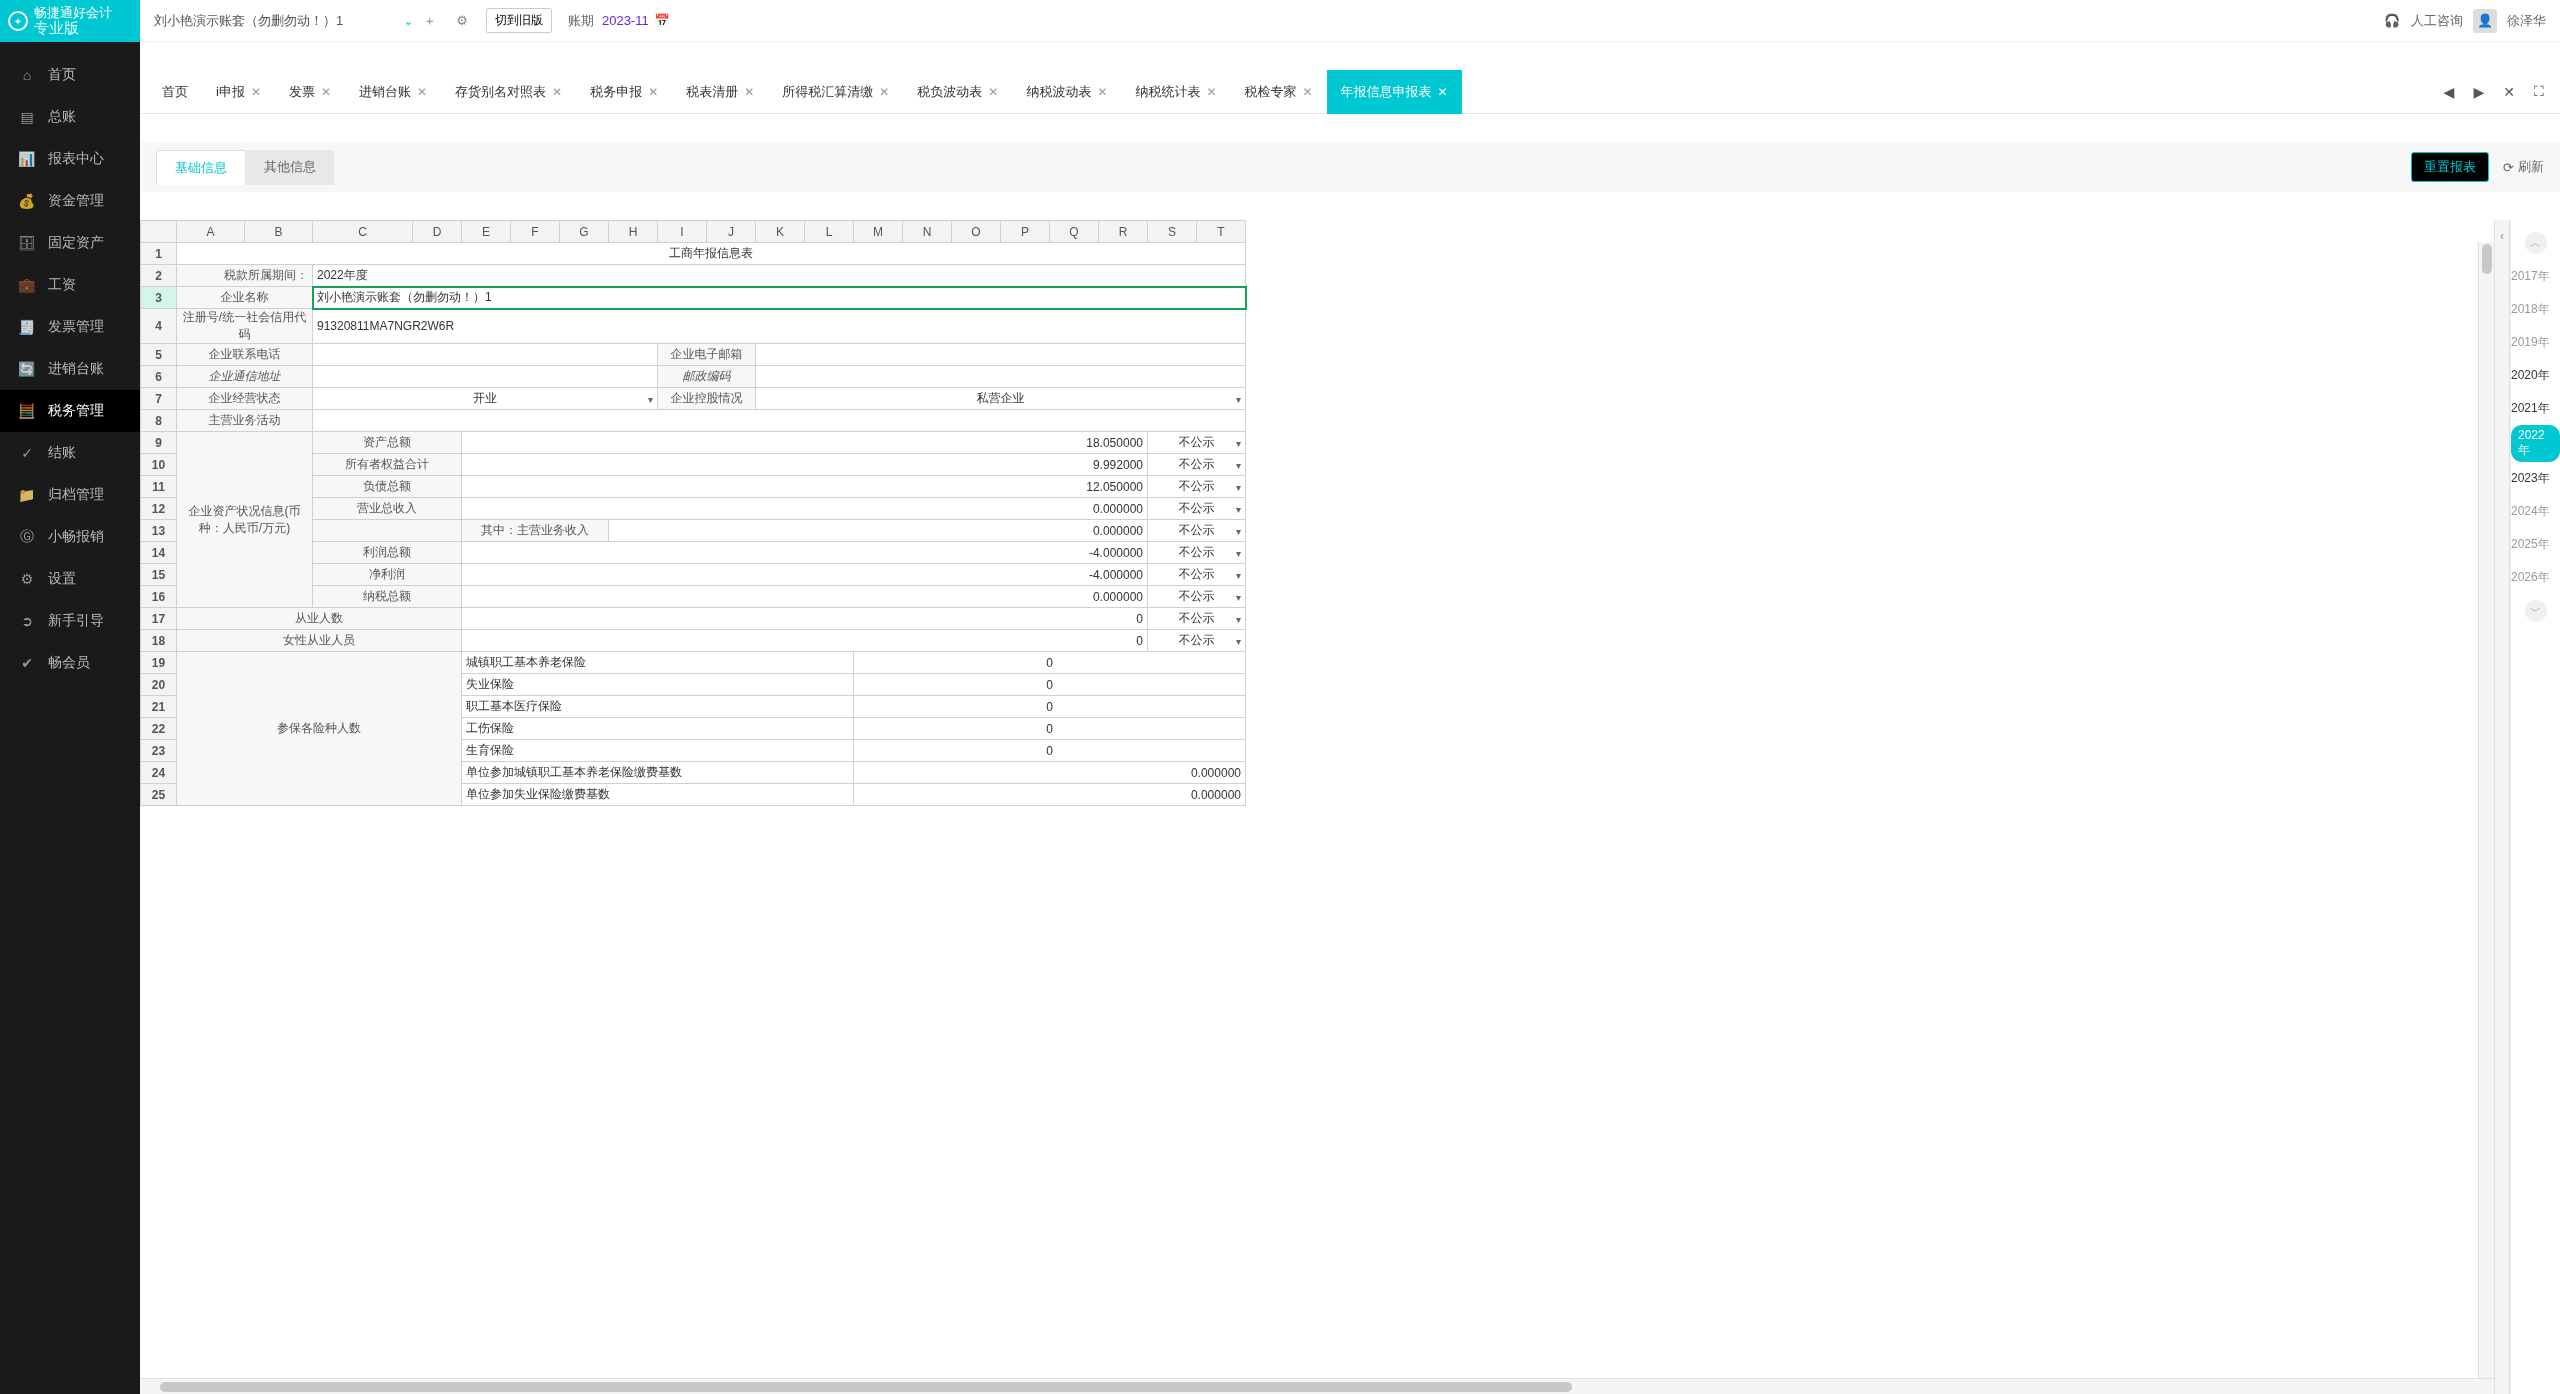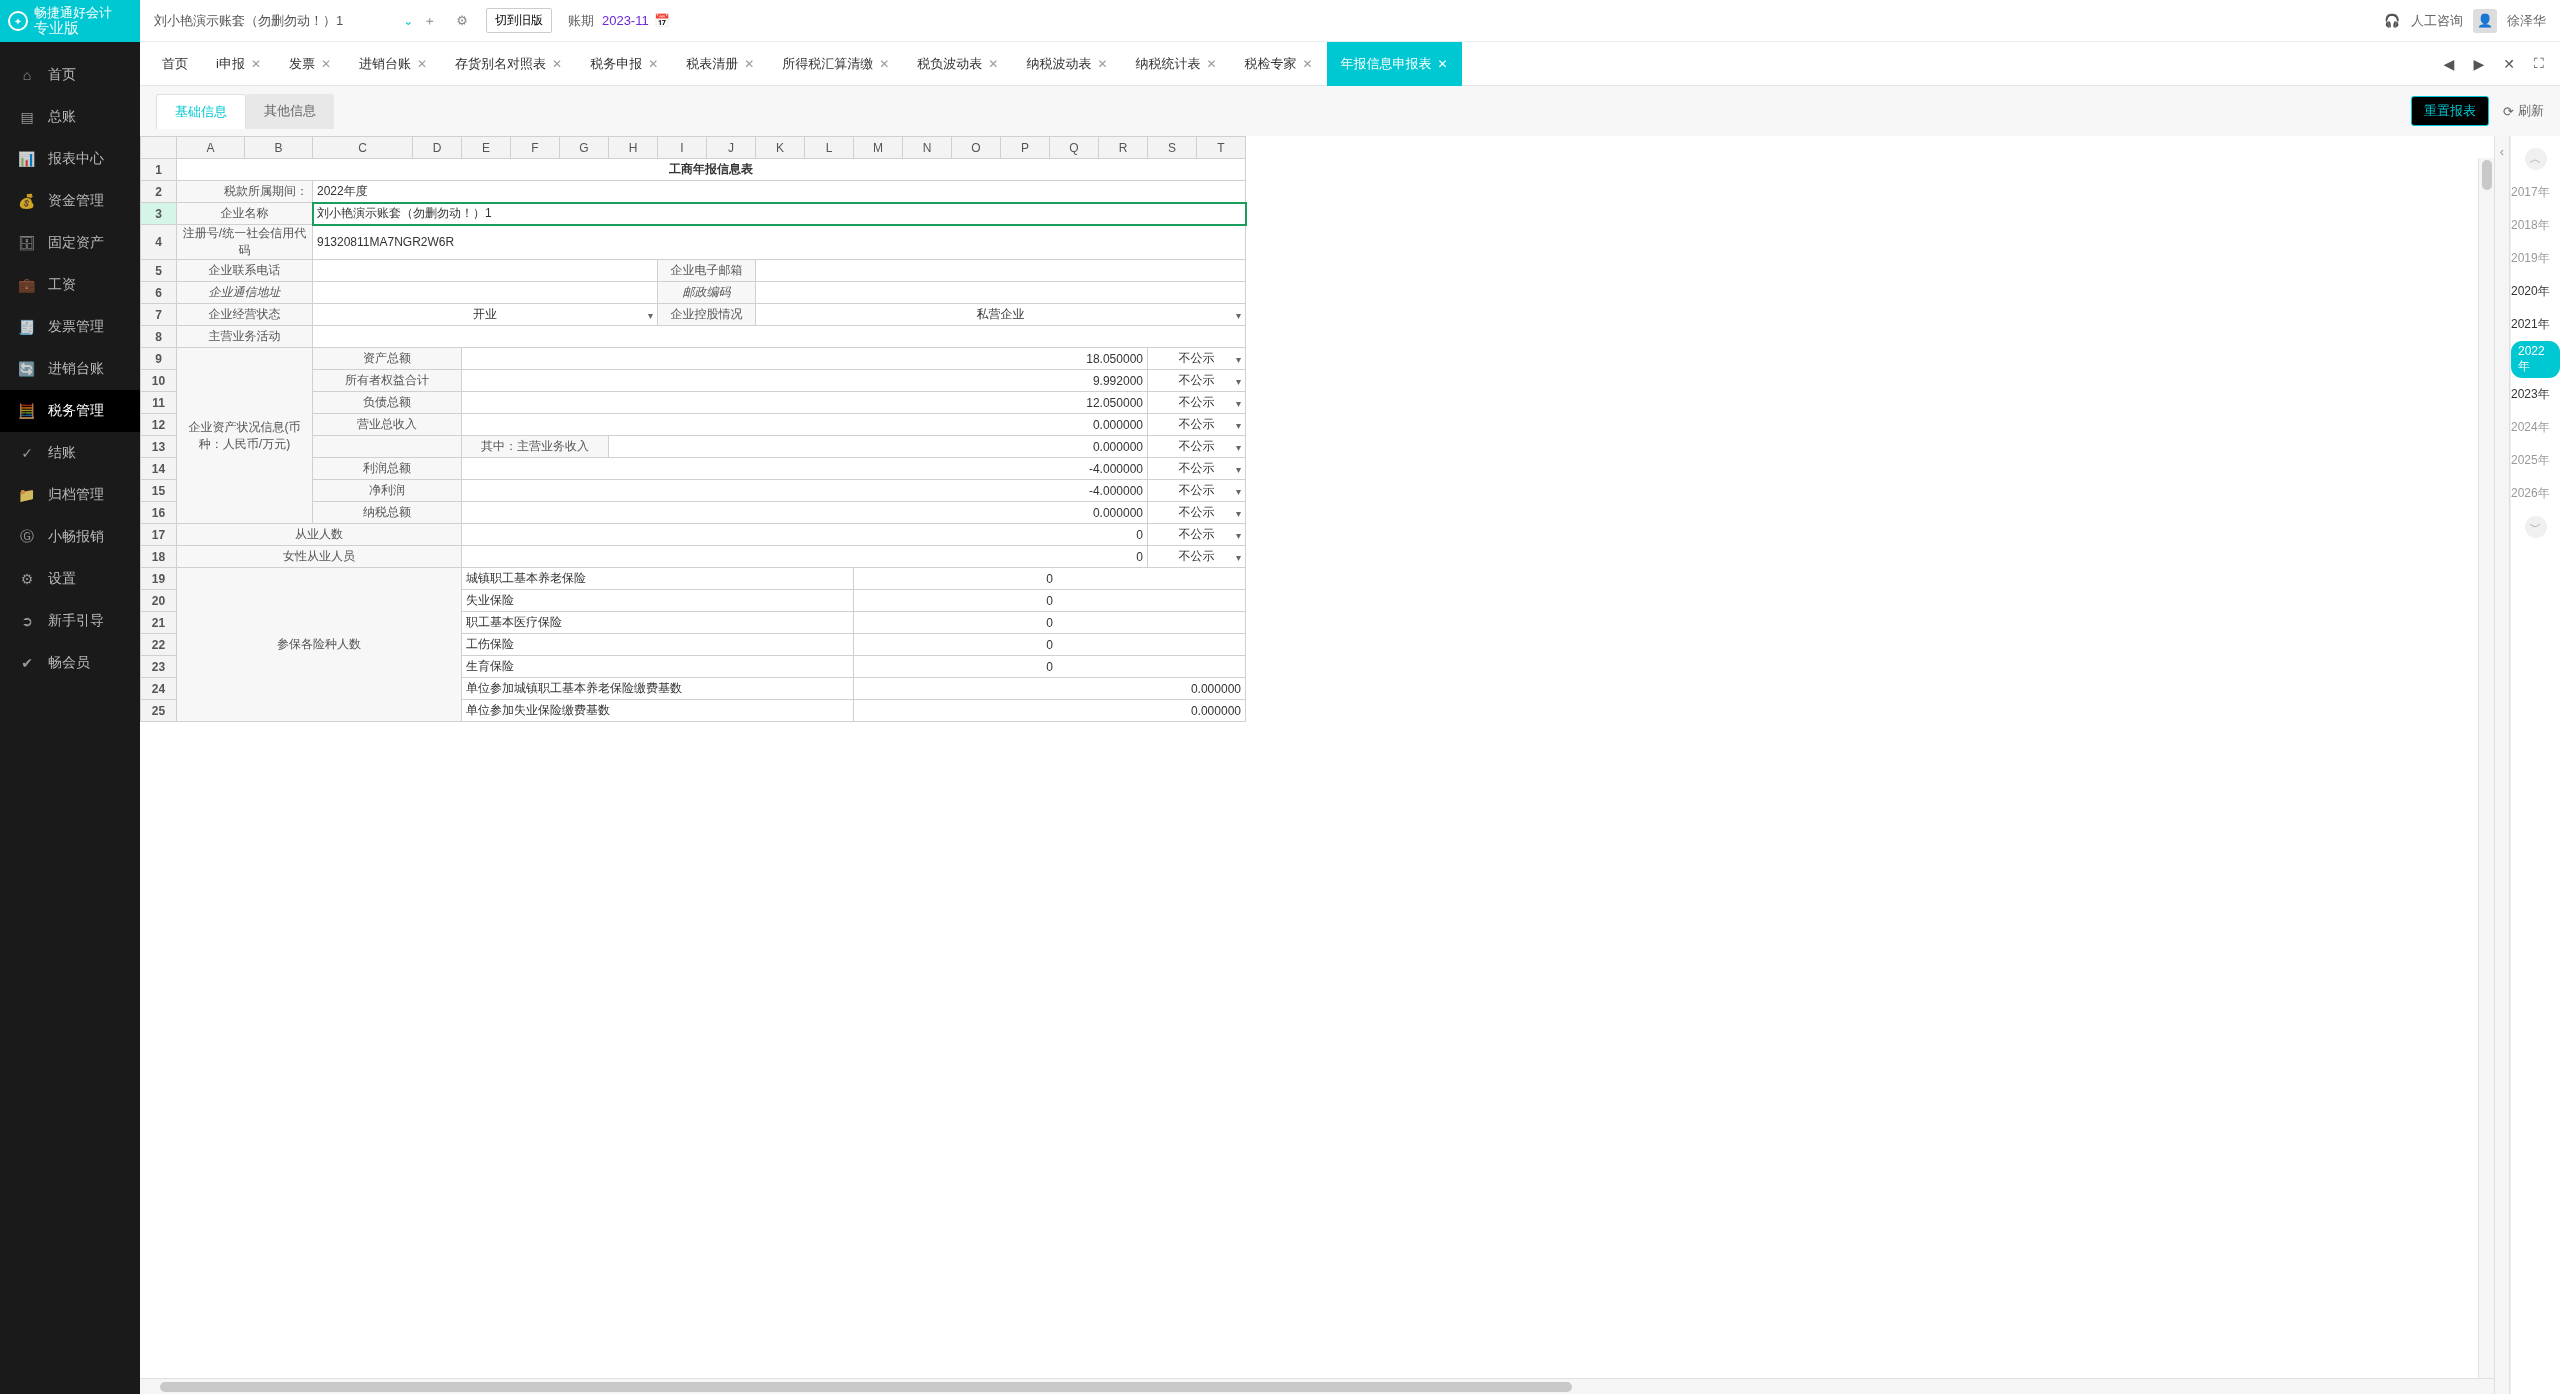--- a/index.html
+++ b/index.html
@@ -11,21 +11,21 @@
 .logo-area { height: 42px; background: #00c8d2; color: #fff; display: flex; align-items: center; padding: 0 8px; font-size: 13px; }
 .logo-icon { width: 20px; height: 20px; border: 2px solid #fff; border-radius: 50%; margin-right: 6px; display: flex; align-items: center; justify-content: center; font-size: 10px; }
 .logo-text { line-height: 1.1; }
 .logo-sub { font-size: 15px; opacity: 0.9; text-align: center; }
 .nav { flex: 1; padding-top: 12px; }
 .nav-item { display: flex; align-items: center; padding: 12px 18px; color: #b8b8b8; cursor: pointer; font-size: 14px; }
 .nav-item.active { background: #000; color: #fff; }
 .nav-icon { width: 18px; height: 18px; margin-right: 12px; opacity: 0.8; display: inline-flex; align-items: center; justify-content: center; }
 
 
-.main { flex: 1; display: flex; flex-direction: column; min-width: 0; }
+.main { flex: 1; display: flex; flex-direction: column; min-width: 0; gap: 28px; }
 
 
 .topbar { height: 42px; display: flex; align-items: center; padding: 0 14px; border-bottom: 1px solid #eee; background: #fff; }
 .account-select { display: flex; align-items: center; color: #555; font-size: 13px; }
 .chev { color: #00c8d2; margin-left: 60px; font-size: 12px; }
 .tb-icon { margin: 0 10px; color: #888; cursor: pointer; }
 .old-btn { border: 1px solid #ccc; padding: 3px 8px; border-radius: 2px; color: #000000; font-size: 12px; margin: 0 8px; cursor: pointer; }
 .period { color: #666; margin-left: 8px; }
 .period-val { margin-left: 8px; color: #6d28d9; }
 .cal-icon { margin-left: 6px; color: #00c8d2; }
@@ -62,21 +62,21 @@
 .sheet thead th { background: #f3f3f3; color: #555; font-weight: normal; text-align: center; position: sticky; top: 0; z-index: 2; }
 .sheet thead th:first-child { z-index: 3; left: 0; }
 .sheet .rownum { background: #f3f3f3; color: #555; text-align: center; width: 36px; position: sticky; left: 0; z-index: 1; }
 .corner { width: 36px; }
 .col-A, .col-B { width: 68px; }
 .col-C { width: 100px; }
 .col-D, .col-E, .col-F, .col-G, .col-H, .col-I, .col-J, .col-K, .col-L, .col-M, .col-N, .col-O, .col-P, .col-Q, .col-R, .col-S, .col-T { width: 49px; }
 .lbl { background: #f7f7f7 !important; text-align: center; color: #555; }
 .center { text-align: center; }
 .right { text-align: right; padding-right: 6px; }
-.title-cell { font-size: 15px; font-weight: 700; text-align: center; }
+.title-cell { font-size: 15px; font-weight: 400; text-align: center; }
 .selected-cell { outline: 2px solid #1a9e5c; outline-offset: -1px; }
 .dd { position: relative; }
 .dd::after { content: "▾"; position: absolute; right: 4px; top: 50%; transform: translateY(-50%); color: #666; font-size: 10px; }
 .tall { height: 34px; font-style: italic; }
 .xtall { height: 78px; }
 
 
 .year-panel { width: 50px; background: #fff; border-left: 1px solid #eee; display: flex; flex-direction: column; align-items: center; padding-top: 8px; gap: 2px; }
 .yp-arrow { width: 22px; height: 22px; border-radius: 50%; background: #f0f0f0; color: #999; display: flex; align-items: center; justify-content: center; cursor: pointer; font-size: 12px; margin: 4px 0; }
 .yp-year { font-size: 12px; color: #999; padding: 8px 0; cursor: pointer; }

